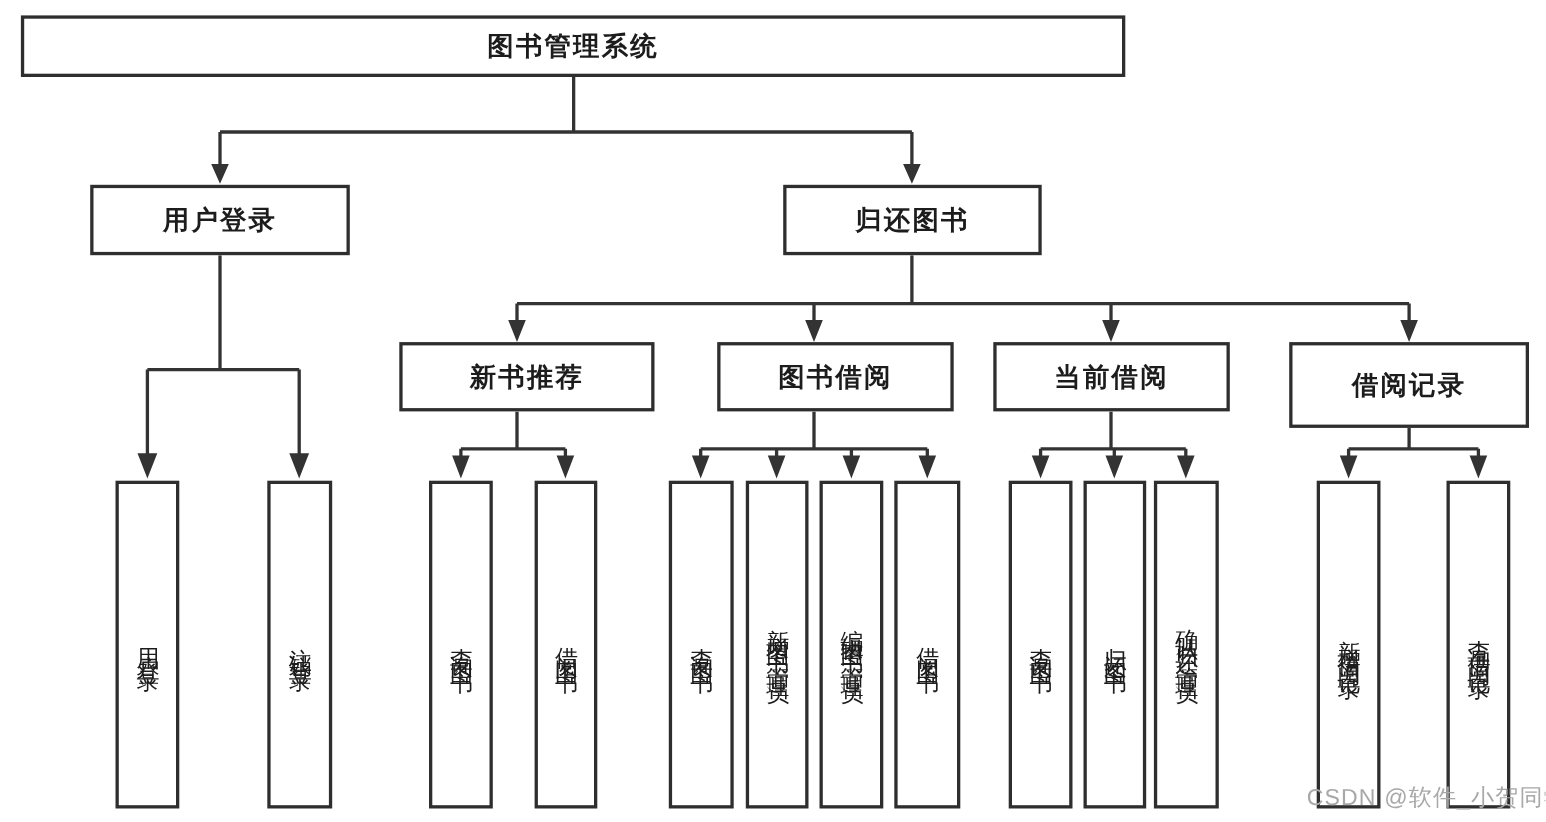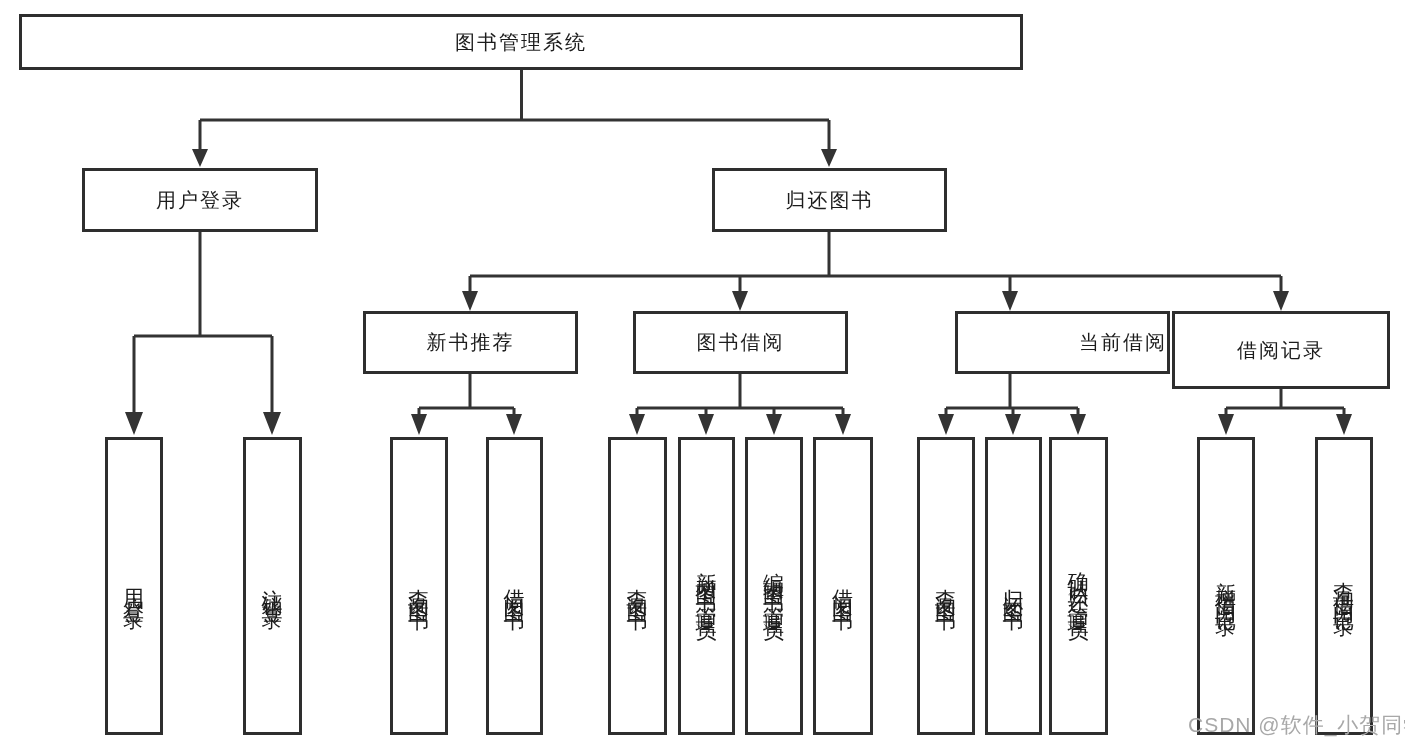--- a/index.html
+++ b/index.html
@@ -7,21 +7,21 @@
     width:1405px;height:747px;position:relative;overflow:hidden;
     background:#ffffff;
     font-family:"Liberation Sans","DejaVu Sans",sans-serif;
   }
   .node{
     position:absolute;box-sizing:border-box;
     border:3px solid #2e2e2e;background:#ffffff;
     display:flex;align-items:center;justify-content:center;
     color:#1c1c1c;
   }
-  .hnode{font-size:20px;letter-spacing:2px;font-weight:400;}
+  .hnode{font-size:24px;letter-spacing:2px;font-weight:700;}
   .vnode{font-size:21px;}
   .vnode .vtext{
     writing-mode:vertical-rl;text-orientation:mixed;
     letter-spacing:7px;line-height:1;
     white-space:nowrap;
   }
   #connectors{position:absolute;left:0;top:0;pointer-events:none;}
   .watermark{
     position:absolute;left:1188px;top:711px;
     font-size:21px;color:#a8a8a8;letter-spacing:1px;
@@ -70,27 +70,27 @@
   <span>图书管理系统</span>
 </div>
 
 <div class="node hnode" style="left:82px;top:168px;width:236px;height:64px;">
   <span>用户登录</span>
 </div>
 <div class="node hnode" style="left:712px;top:168px;width:235px;height:64px;">
   <span>归还图书</span>
 </div>
 
-<div class="node hnode" style="left:363px;top:311px;width:215px;height:63px;">
+<div class="node hnode" style="left:363px;top:311px;width:232px;height:63px;">
   <span>新书推荐</span>
 </div>
-<div class="node hnode" style="left:633px;top:311px;width:215px;height:63px;">
+<div class="node hnode" style="left:652px;top:311px;width:215px;height:63px;">
   <span>图书借阅</span>
 </div>
-<div class="node hnode" style="left:955px;top:311px;width:215px;height:63px;justify-content:flex-end;">
+<div class="node hnode" style="left:903px;top:311px;width:215px;height:63px;">
   <span>当前借阅</span>
 </div>
 <div class="node hnode" style="left:1172px;top:311px;width:218px;height:78px;">
   <span>借阅记录</span>
 </div>
 
 <div class="node vnode" style="left:105px;top:437px;width:58px;height:298px;">
   <span class="vtext">用户登录</span>
 </div>
 <div class="node vnode" style="left:243px;top:437px;width:59px;height:298px;">

